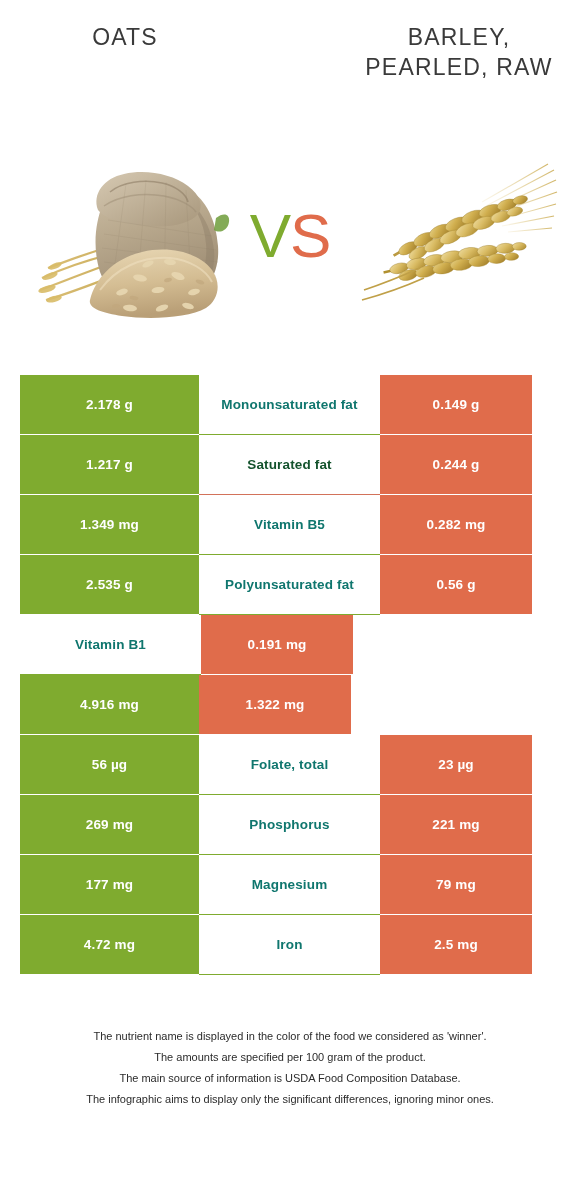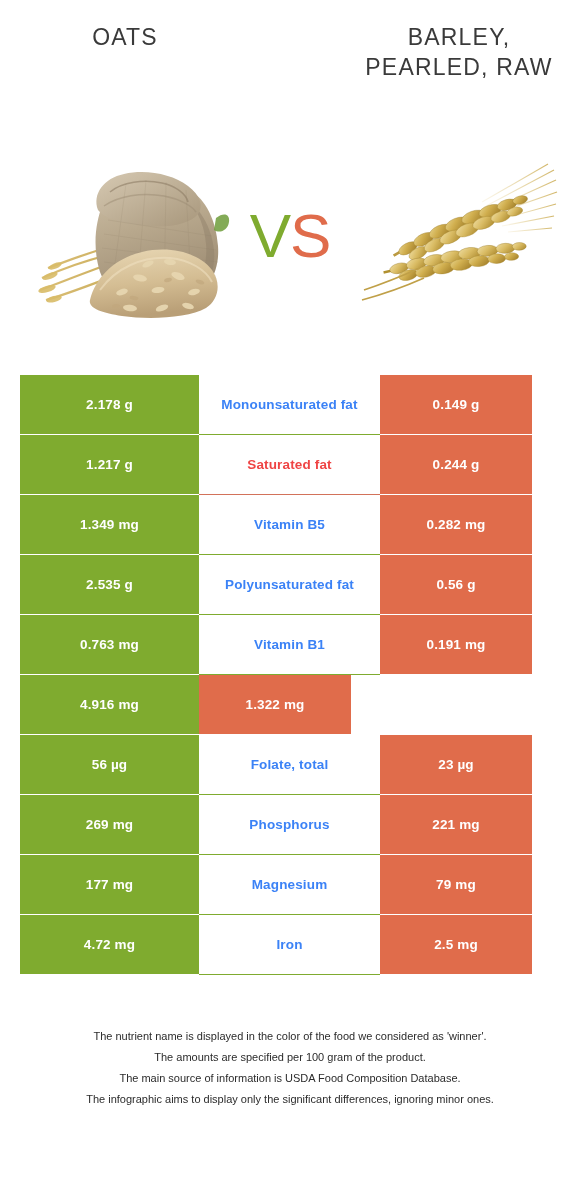--- a/index.html
+++ b/index.html
@@ -102,22 +102,22 @@
     width: 181px;
     background: #ffffff;
     font-weight: 600;
     position: relative;
   }
   .cell-right {
     width: 152px;
     background: #E06C4B;
     color: #ffffff;
   }
-  .cell-mid.win-left  { color: #3b82f6; }
-  .cell-mid.win-right { color: #ef4444; }
+  .cell-mid.win-left  { color: #0f766e; }
+  .cell-mid.win-right { color: #14532d; }
 
   
   .cell-mid::after {
     content: "";
     position: absolute;
     left: 0; right: 0;
     bottom: -1px;
     height: 1px;
   }
   .cell-mid.win-left::after  { background: #7FAB2F; }
@@ -337,21 +337,20 @@
       <div class="cell cell-left">1.349 mg</div>
       <div class="cell cell-mid win-left">Vitamin B5</div>
       <div class="cell cell-right">0.282 mg</div>
     </div>
     <div class="row">
       <div class="cell cell-left">2.535 g</div>
       <div class="cell cell-mid win-left">Polyunsaturated fat</div>
       <div class="cell cell-right">0.56 g</div>
     </div>
     <div class="row">
-      <div class="cell cell-left">0.763 mg</div>
       <div class="cell cell-mid win-left">Vitamin B1</div>
       <div class="cell cell-right">0.191 mg</div>
     </div>
     <div class="row">
       <div class="cell cell-left">4.916 mg</div>
       <div class="cell cell-right">1.322 mg</div>
     </div>
     <div class="row">
       <div class="cell cell-left">56 µg</div>
       <div class="cell cell-mid win-left">Folate, total</div>

